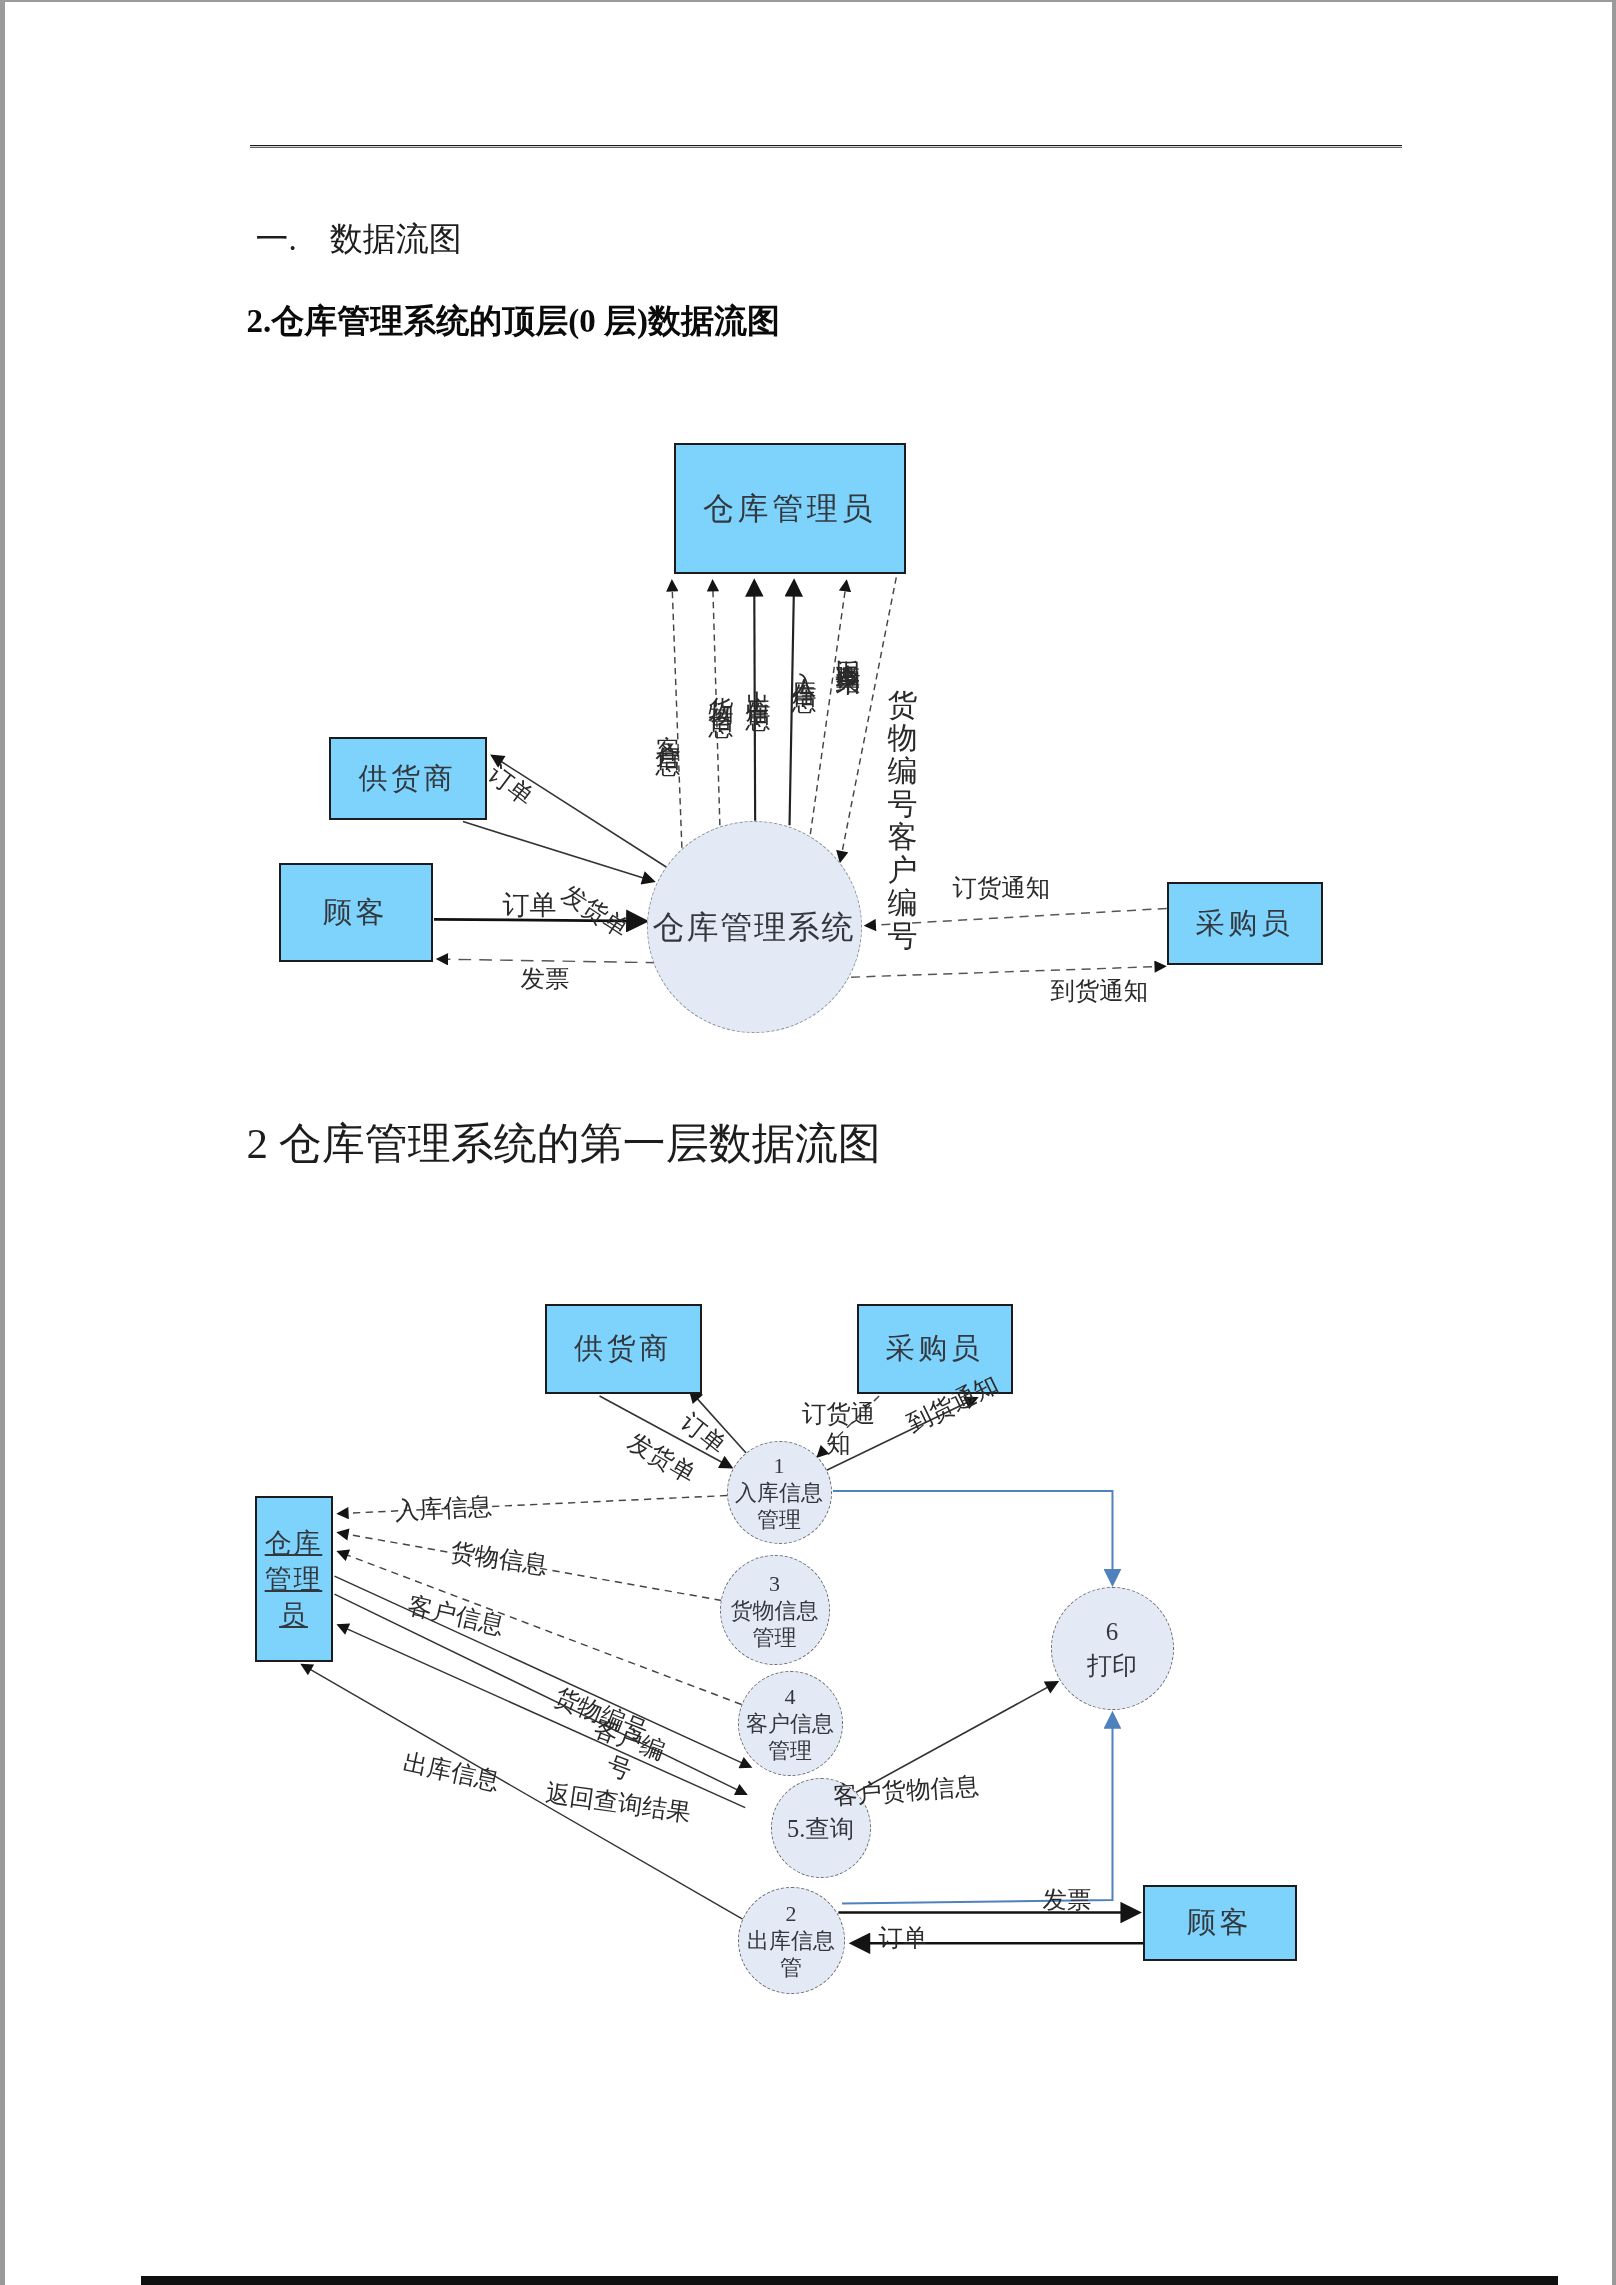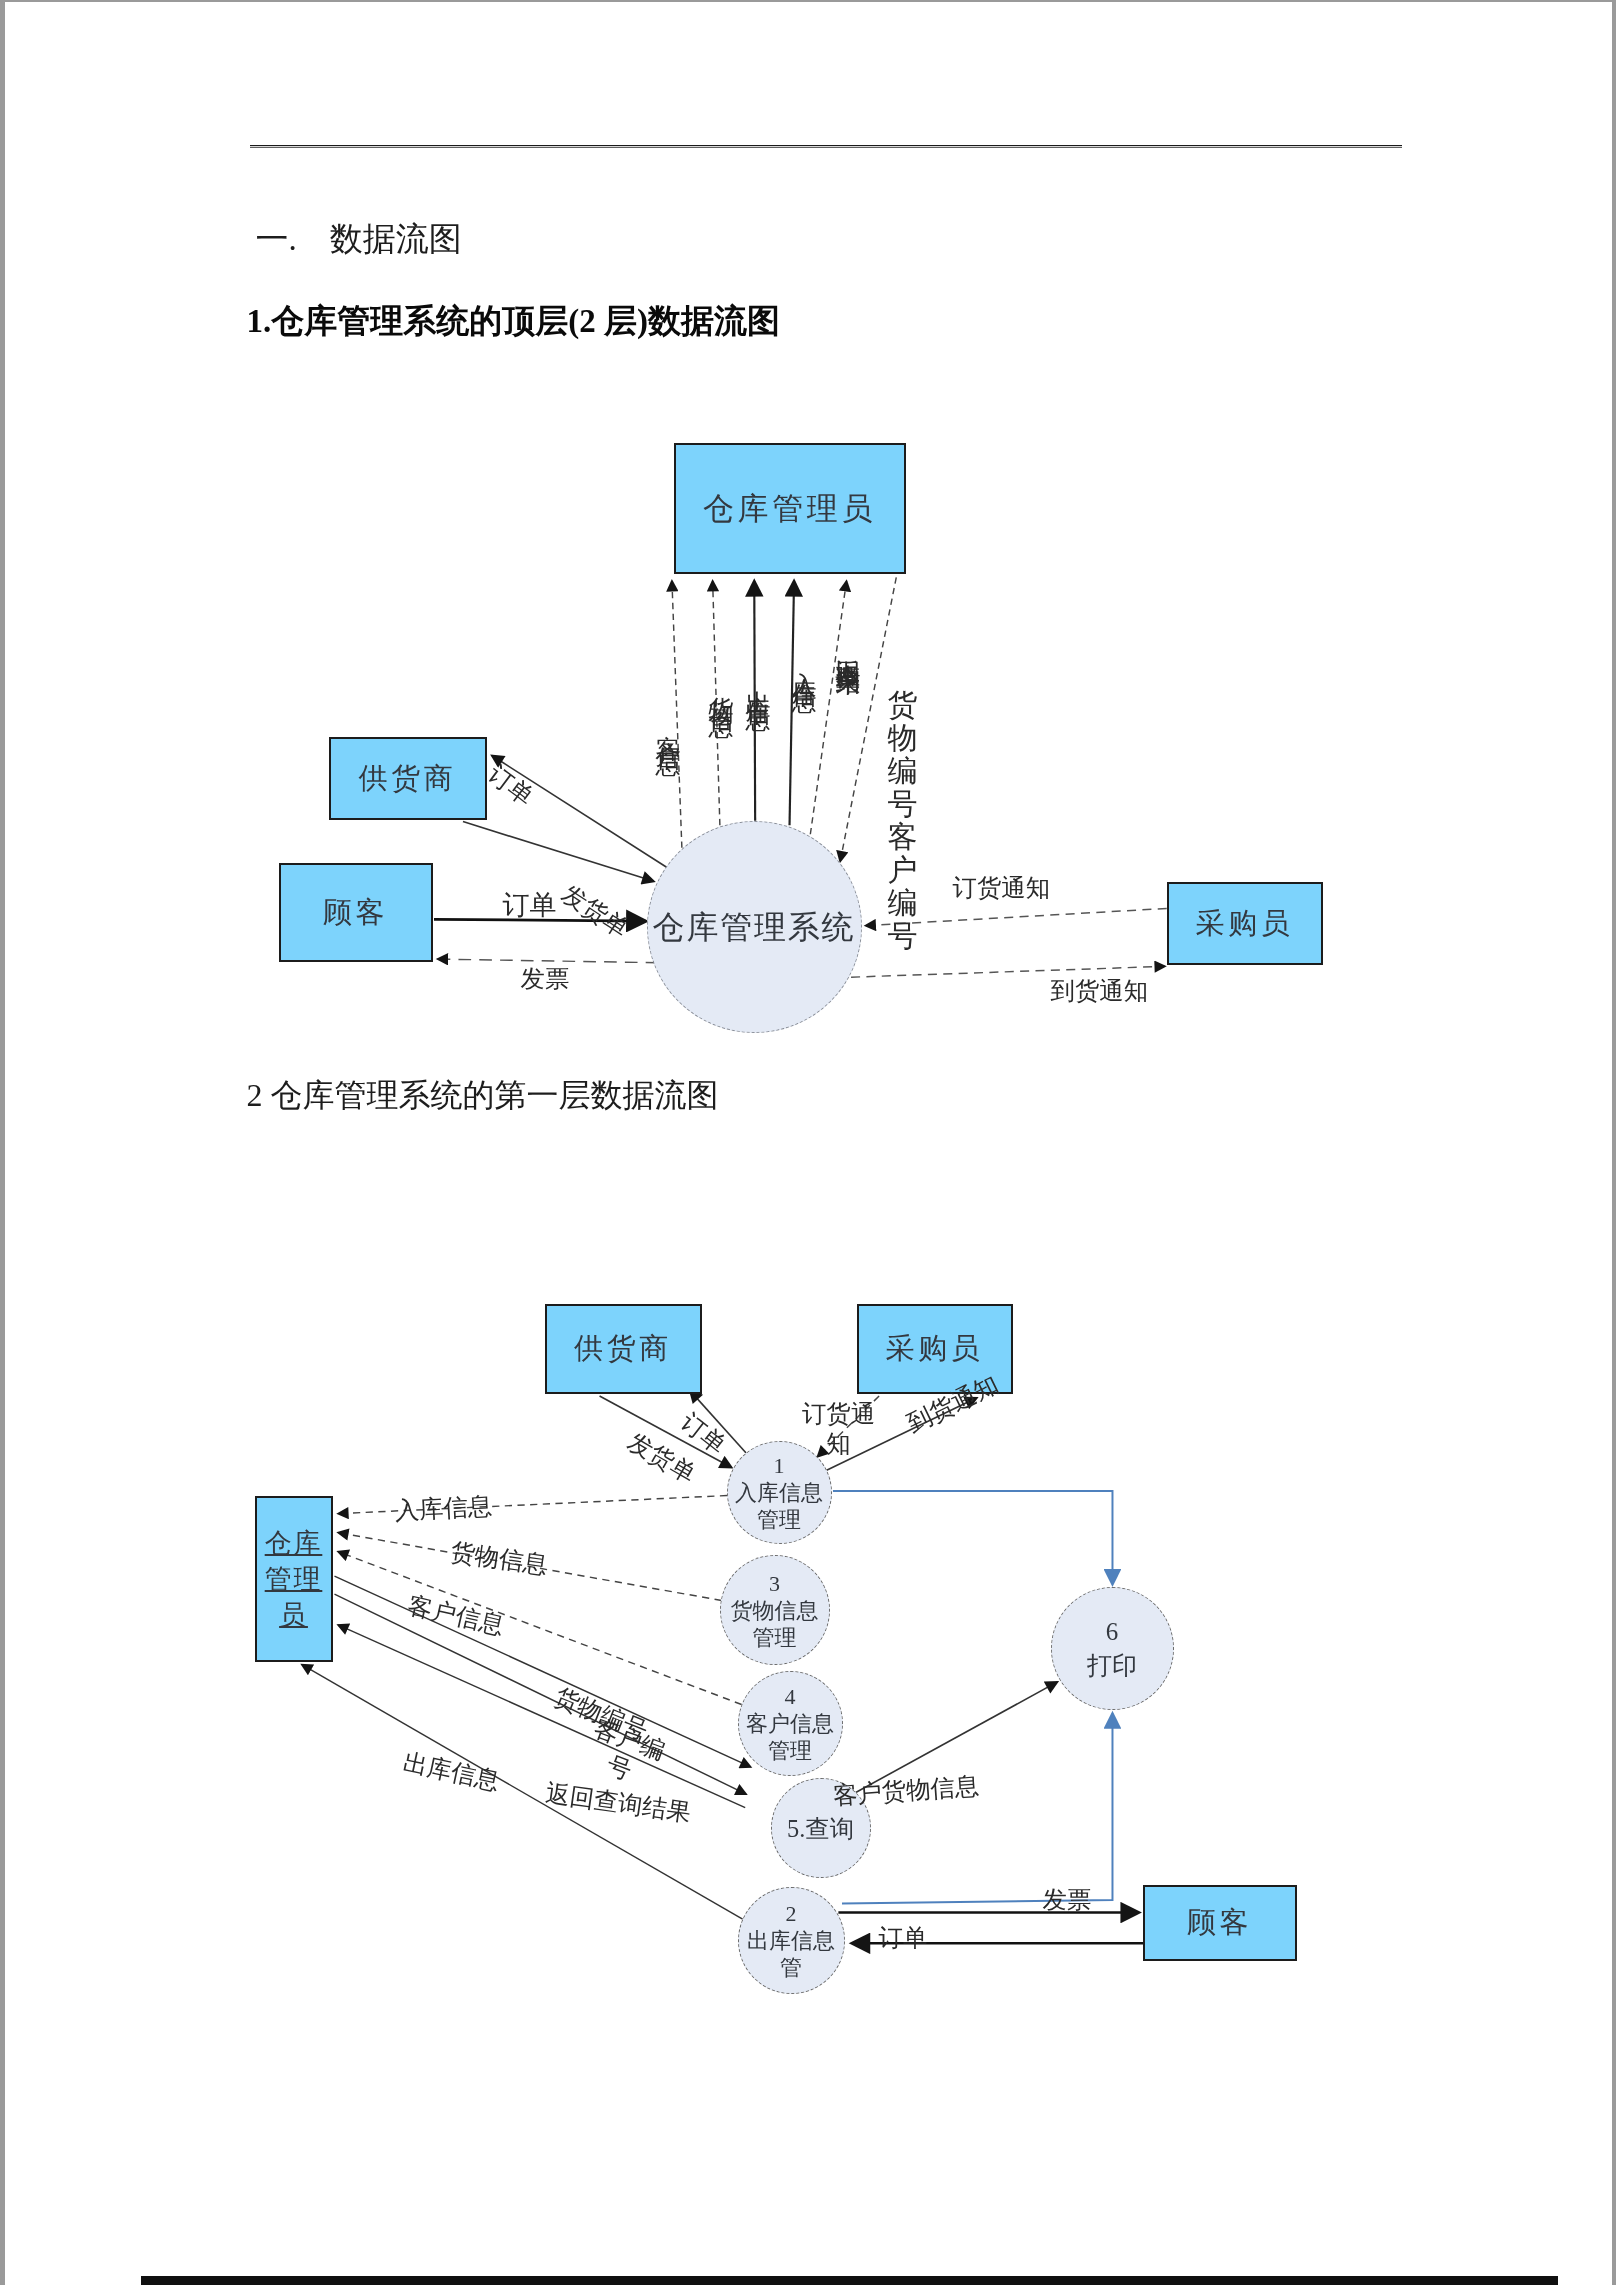--- a/index.html
+++ b/index.html
@@ -6,21 +6,21 @@
   .page {
     position:relative; width:1607px; height:2286px; background:#ffffff;
     font-family:"Liberation Serif","DejaVu Serif",serif; color:#222;
     overflow:hidden; margin:2px auto;
   }
   .toprule { position:absolute; left:245px; top:143px; width:1152px; height:0;
     border-top:1.8px solid #1b1b1b; box-shadow:0 1.8px 0 #3a3a3a; }
   .bottombar { position:absolute; left:136px; top:2274px; width:1417px; height:11px; background:#101010; }
   .h1 { position:absolute; left:251px; top:215px; font-size:33px; white-space:pre; color:#1d1d1d; }
   .h2 { position:absolute; left:242px; top:297px; font-size:33px; font-weight:bold; color:#0a0a0a; }
-  .h3 { position:absolute; left:242px; top:1072px; font-size:32px; font-weight:normal; color:#1d1d1d; }
+  .h3 { position:absolute; left:242px; top:1113px; font-size:43px; font-weight:normal; color:#1d1d1d; }
   svg.lines { position:absolute; left:0; top:0; }
   .entity-box {
     position:absolute; background:#7dd3fc; border:2.7px solid #1c1c1c;
     display:flex; align-items:center; justify-content:center;
     font-size:29px; color:#33383f; letter-spacing:3.6px; box-sizing:border-box;
   }
   .process-circle {
     position:absolute; background:#e4eaf5; border:1.8px dashed #6b6b6b; border-radius:50%;
     display:flex; flex-direction:column; align-items:center; justify-content:center;
     font-size:22px; color:#33383f; line-height:27px; text-align:center; box-sizing:border-box;font-family:Liberation Serif, serif;
@@ -33,21 +33,21 @@
   .mgr-vertical { flex-direction:column; font-size:27px; line-height:36px; letter-spacing:1.8px; }
 </style>
 </head>
 <body>
 
 <div class="page">
 
   <div class="toprule"></div>
 
   <div class="h1">一.　数据流图</div>
-  <div class="h2">1.仓库管理系统的顶层(2 层)数据流图</div>
+  <div class="h2">2.仓库管理系统的顶层(0 层)数据流图</div>
   <div class="h3">2 仓库管理系统的第一层数据流图</div>
 
   <svg class="lines" width="1617" height="2286" viewBox="0 0 1787 2527">
     <defs>
       <marker id="ar" viewBox="0 0 10 10" refX="8.5" refY="5" markerWidth="9" markerHeight="8.5" orient="auto-start-reverse">
         <path d="M0,0 L10,5 L0,10 z" fill="#141414"></path>
       </marker>
       <marker id="arb" viewBox="0 0 10 10" refX="8.5" refY="5" markerWidth="10" markerHeight="9" orient="auto-start-reverse">
         <path d="M0,0 L10,5 L0,10 z" fill="#4f81bd"></path>
       </marker>

